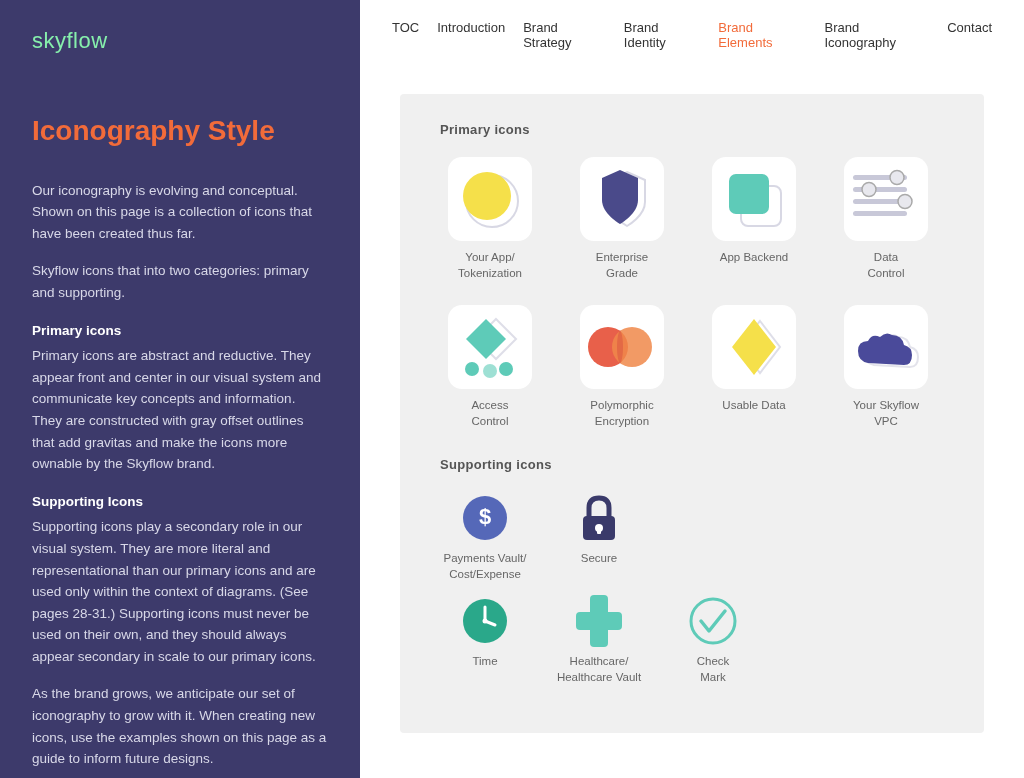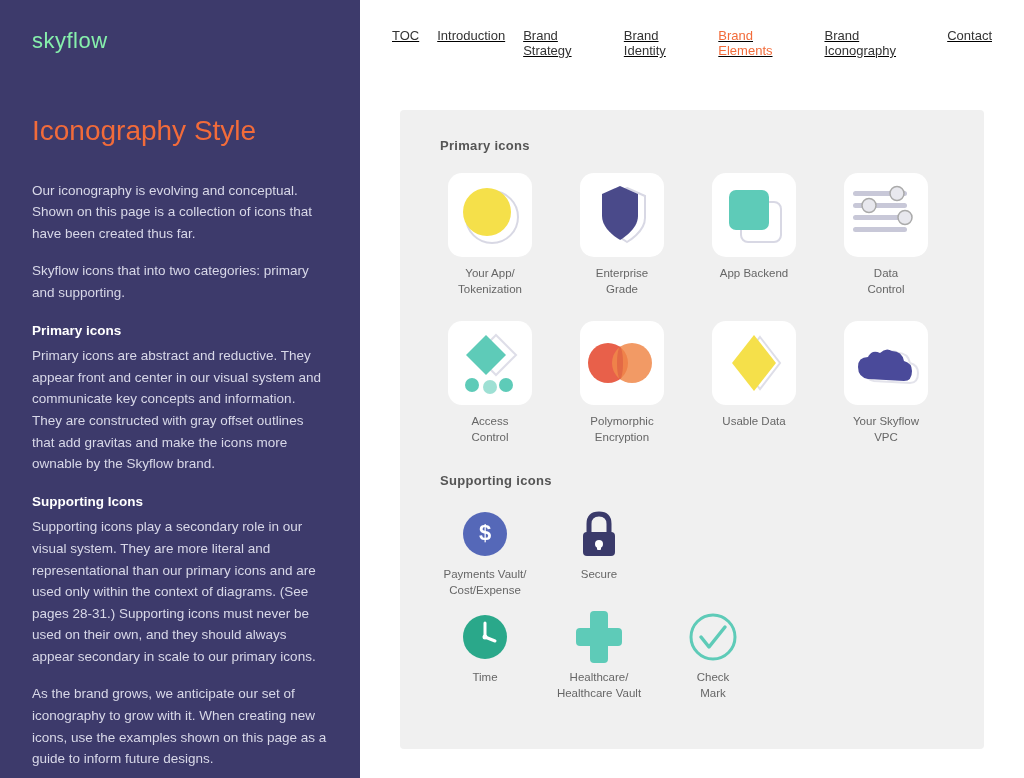--- a/index.html
+++ b/index.html
@@ -18,21 +18,21 @@
     }
     .logo {
       font-size: 22px;
       font-weight: 400;
       color: #86efac;
       margin-bottom: 60px;
       letter-spacing: 0.5px;
     }
     .page-title {
       font-size: 28px;
-      font-weight: 400;
+      font-weight: 700;
       color: #f26b3a;
       margin-bottom: 32px;
       line-height: 1.2;
     }
     .sidebar-body {
       font-size: 13.5px;
       line-height: 1.6;
       color: #d8d8e8;
     }
     .sidebar-body p {
@@ -51,26 +51,25 @@
     .main {
       flex: 1;
       background: white;
       display: flex;
       flex-direction: column;
       overflow-y: auto;
     }
 
     
     .top-nav {
-      padding: 28px 32px;
+      padding: 20px 32px;
       border-bottom: none;
       display: flex;
       align-items: flex-end;
       gap: 0;
-      text-decoration: underline;
     }
     .nav-links {
       display: flex;
       gap: 18px;
       font-size: 13px;
       color: #333;
     }
     .nav-links a {
       text-decoration: none;
       color: #333;

